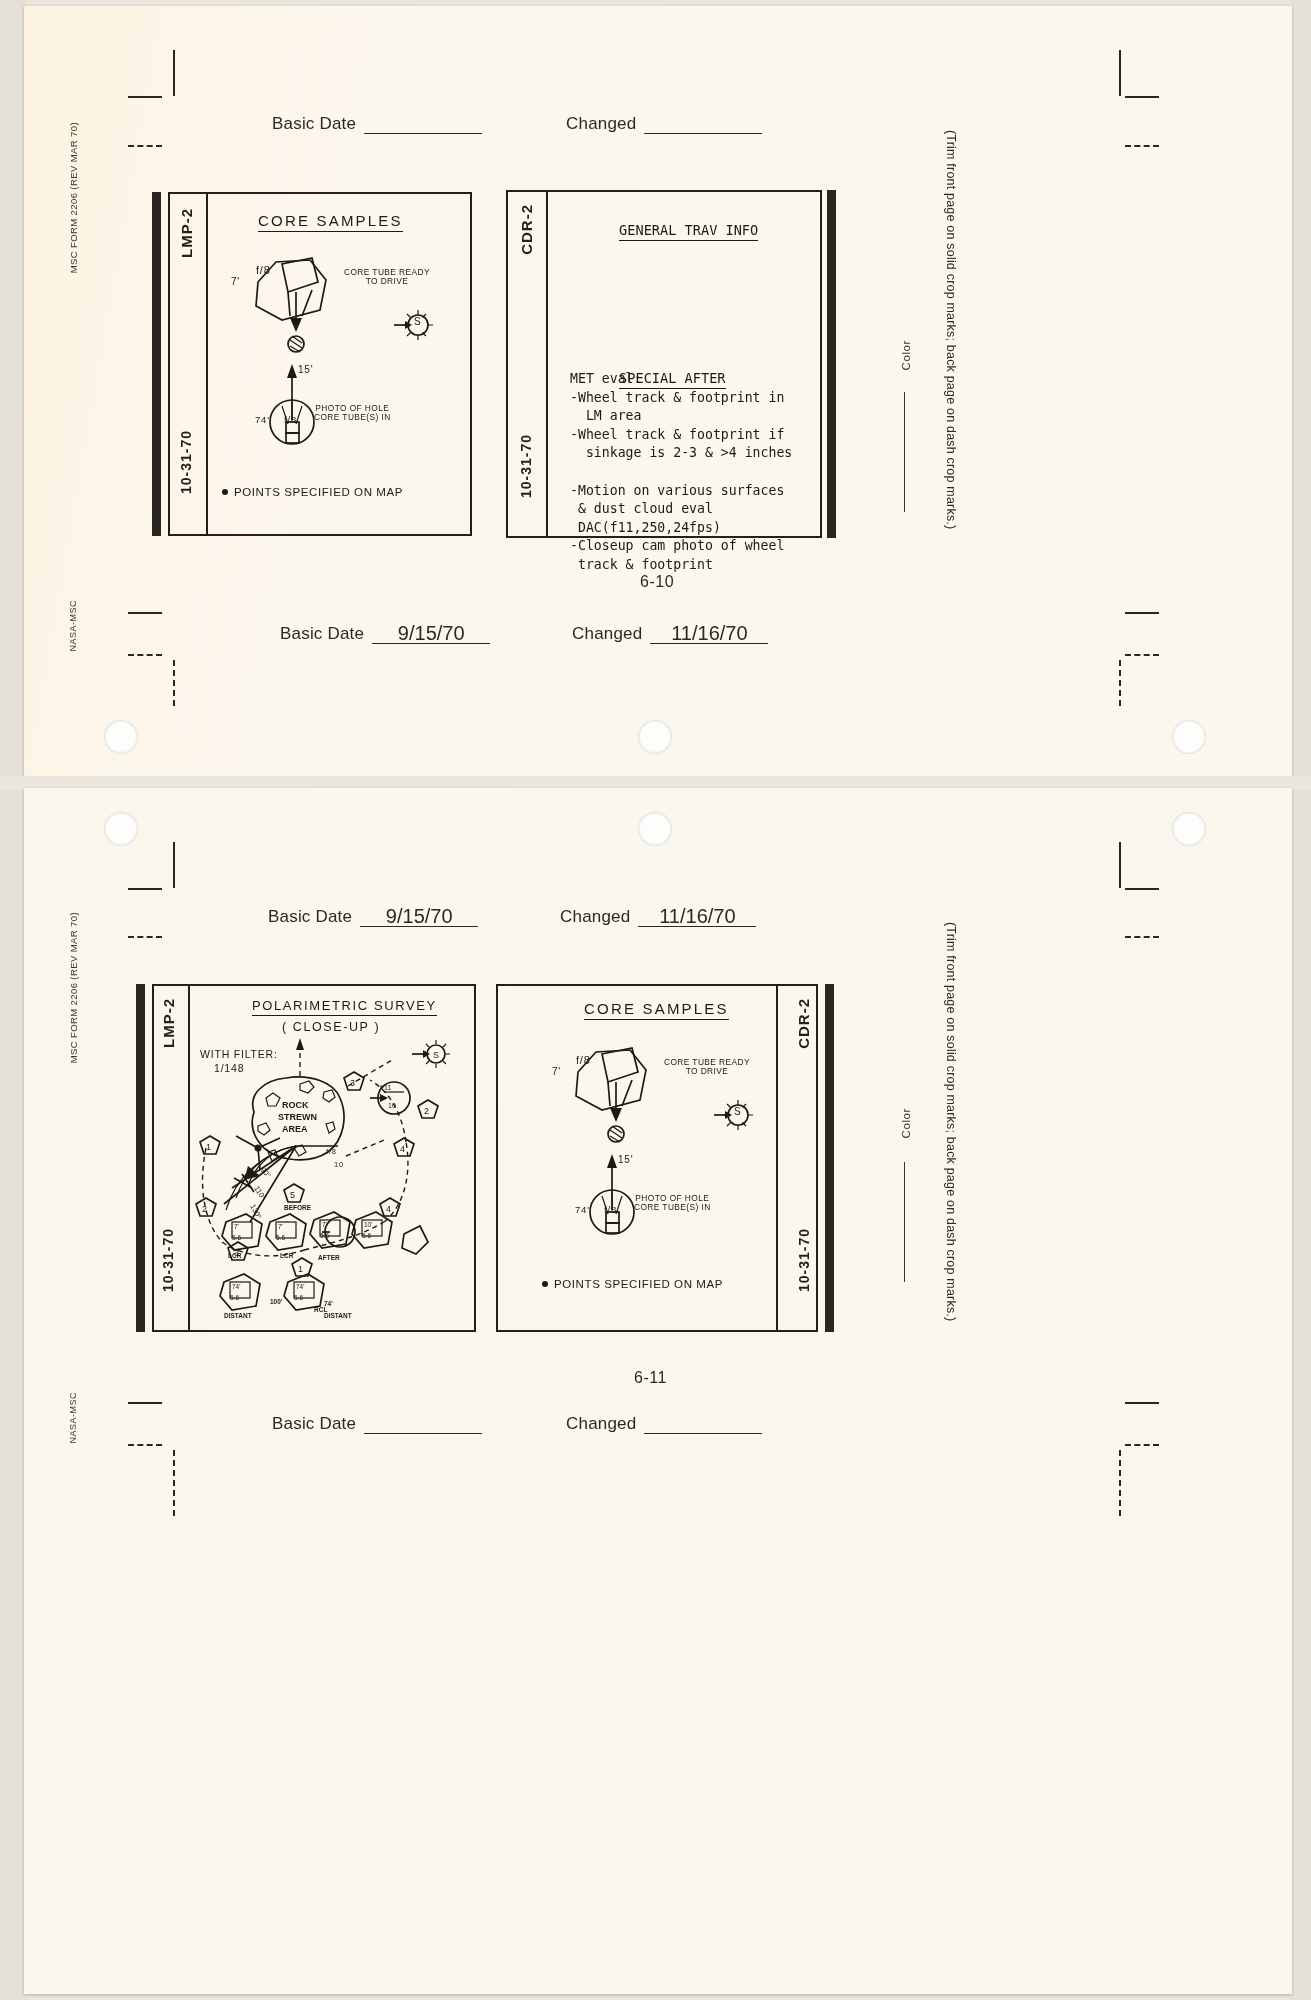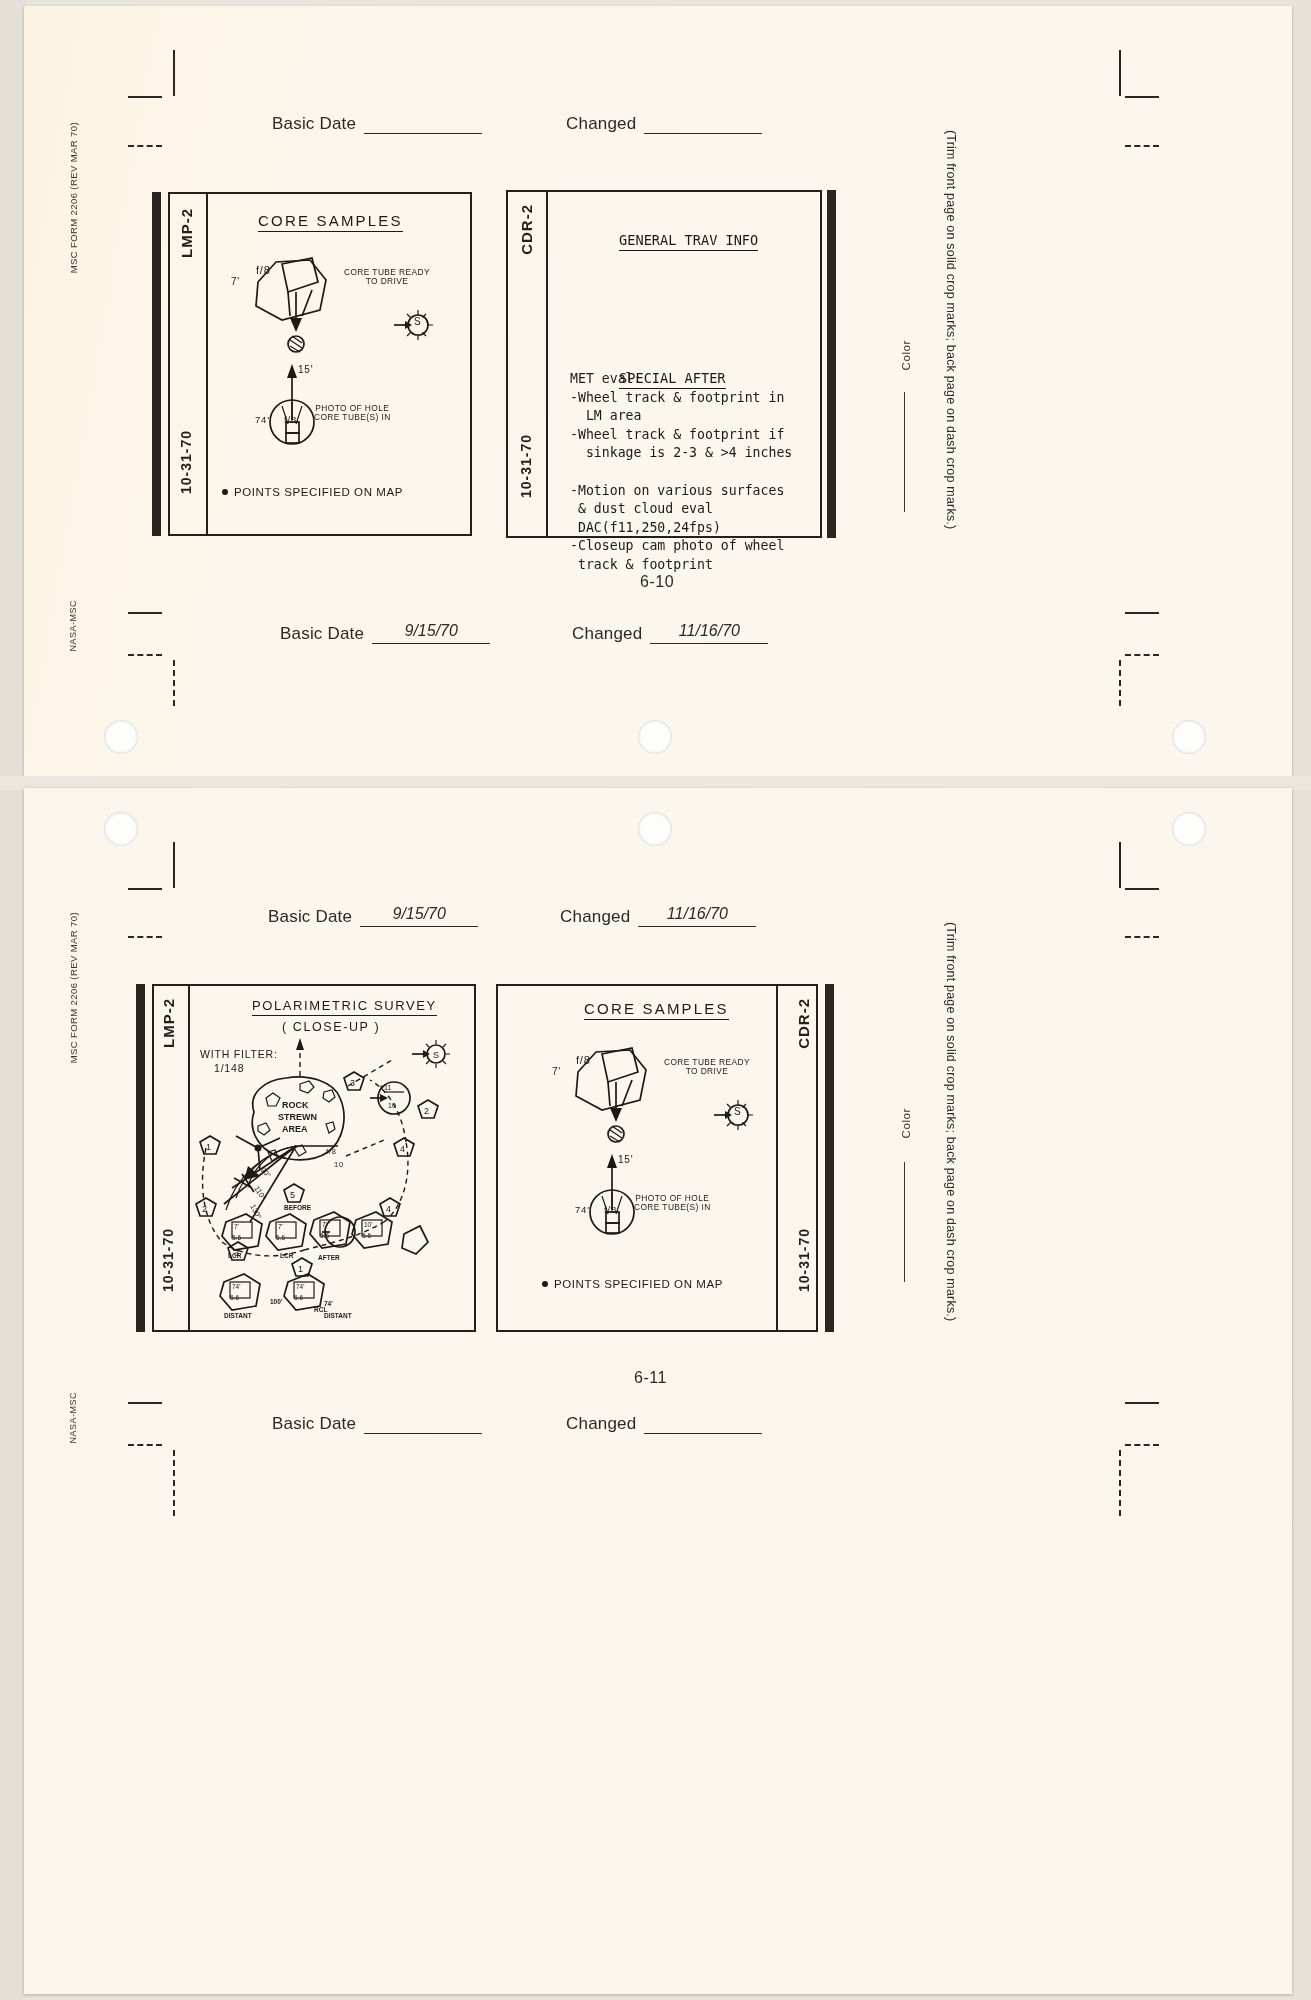--- a/index.html
+++ b/index.html
@@ -33,22 +33,22 @@
   .form-code{font-size:9.5px;letter-spacing:.4px;}
   .nasa{font-size:9px;letter-spacing:.5px;}
   .trim{font-size:12.5px;letter-spacing:.2px;color:#2f2b24;}
   .colorlbl{font-size:11.5px;letter-spacing:.6px;color:#3a342b;}
   .colorline{position:absolute;width:1px;background:#3a342b;}
 
   
   .daterow{position:absolute;display:flex;align-items:flex-end;gap:8px;}
   .dlabel{font-size:17px;color:#2c2822;letter-spacing:.2px;}
   .dfield{position:relative;min-width:118px;border-bottom:1.6px solid #2c2822;
-          text-align:center;font-size:16px;color:#2c2822;padding-bottom:1px;height:20px;
-          font-family:"Liberation Sans", sans-serif;font-style:italic;}
+          text-align:center;font-size:20px;color:#2c2822;padding-bottom:1px;height:20px;
+          font-family:"Liberation Sans", sans-serif;}
 
   
   .card{position:absolute;background:transparent;}
   .cardbox{position:absolute;inset:0;border:2.2px solid #241f19;}
   .spine{position:absolute;top:0;bottom:0;width:5px;background:#241f19;}
   .spine.thick{width:9px;background:#2b2520;}
   .divider{position:absolute;top:0;bottom:0;width:2px;background:#241f19;}
   .tabtext{position:absolute;writing-mode:vertical-rl;transform:rotate(180deg);
            font-size:15px;font-weight:700;letter-spacing:1px;color:#241f19;
            font-family:"Liberation Sans", sans-serif;}
@@ -171,21 +171,21 @@
     </div>
   </div>
 
   <div class="card" style="left:506px;top:190px;width:330px;height:348px;">
     <div class="cardbox" style="left:0;right:14px;"></div>
     <div class="spine thick" style="right:0;"></div>
     <div class="divider" style="left:40px;"></div>
     <div class="tabtext" style="left:12px;top:14px;">CDR-2</div>
     <div class="tabtext" style="left:12px;top:244px;font-size:14px;">10-31-70</div>
 
-    <div class="mono monoblock" style="left:64px;top:22px;font-size:13.6px;">
+    <div class="mono monoblock" style="left:64px;top:12px;font-size:13.6px;">
       <span class="uline">GENERAL TRAV INFO</span>
     </div>
     <div class="mono monoblock" style="left:64px;top:160px;font-size:13.6px;">
       <span class="uline">SPECIAL AFTER</span>
     </div>
     <div class="mono monoblock" style="left:64px;top:180px;">MET eval:
 -Wheel track &amp; footprint in
   LM area
 -Wheel track &amp; footprint if
   sinkage is 2-3 &amp; &gt;4 inches

